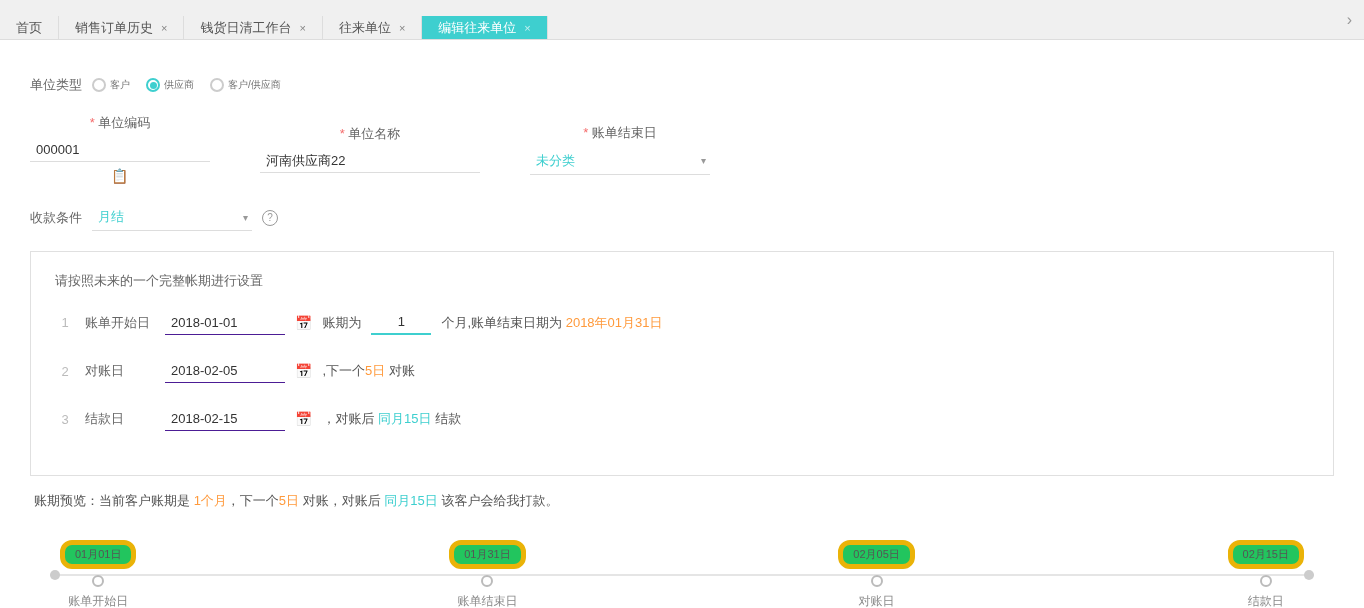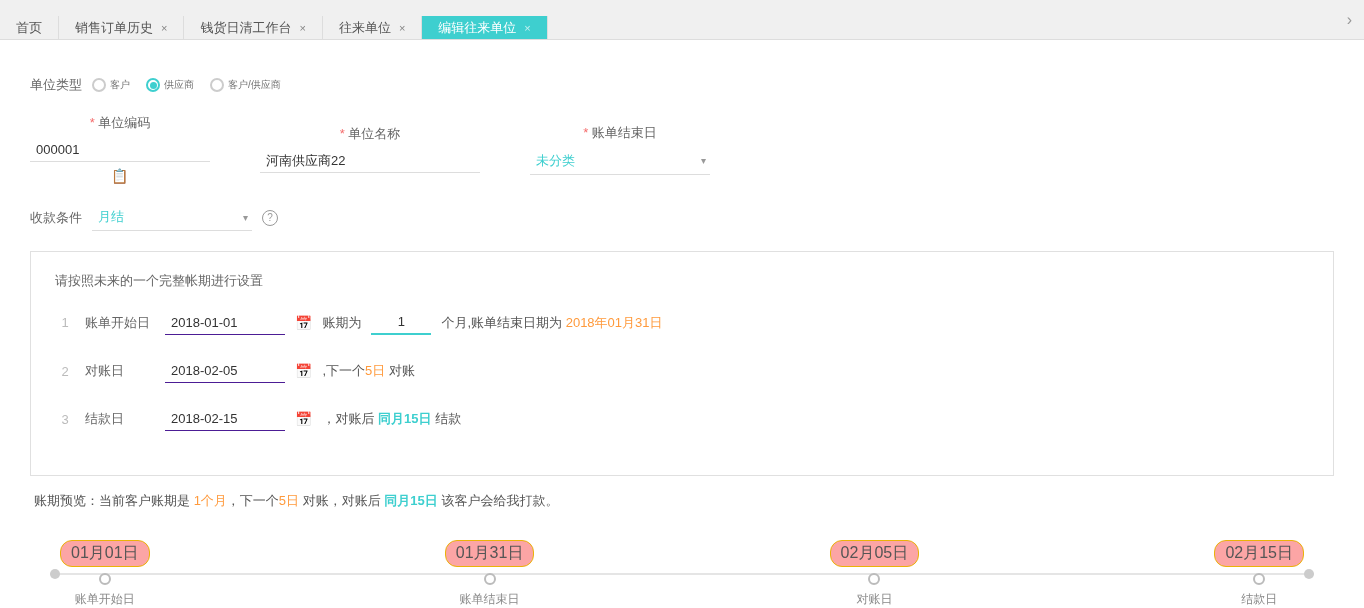--- a/index.html
+++ b/index.html
@@ -220,21 +220,21 @@
     .inline-text {
       font-size: 13px;
       color: #555;
     }
     .highlight-orange {
       color: #ff9a3c;
       font-weight: normal;
     }
     .highlight-teal {
       color: #3ecfcf;
-      font-weight: bold;
+      font-weight: normal;
     }
 
     
     .preview-text {
       font-size: 13px;
       color: #555;
       margin-bottom: 20px;
       padding: 0 4px;
     }
 
@@ -273,26 +273,26 @@
     .timeline-dot {
       width: 12px;
       height: 12px;
       border-radius: 50%;
       border: 2px solid #bbb;
       background: #fff;
     }
     .timeline-dot.start { border-color: #bbb; }
     .timeline-dot.end { border-color: #bbb; }
     .timeline-badge {
-      border: 1px solid #eab308;
+      border: 5px solid #eab308;
       border-radius: 12px;
       padding: 2px 10px;
-      font-size: 16px;
+      font-size: 11px;
       color: #555;
-      background: #fca5a5;
+      background: #22c55e;
       white-space: nowrap;
     }
     .timeline-node-label {
       font-size: 12px;
       color: #888;
       white-space: nowrap;
     }
     .timeline-start-dot, .timeline-end-dot {
       width: 10px;
       height: 10px;

